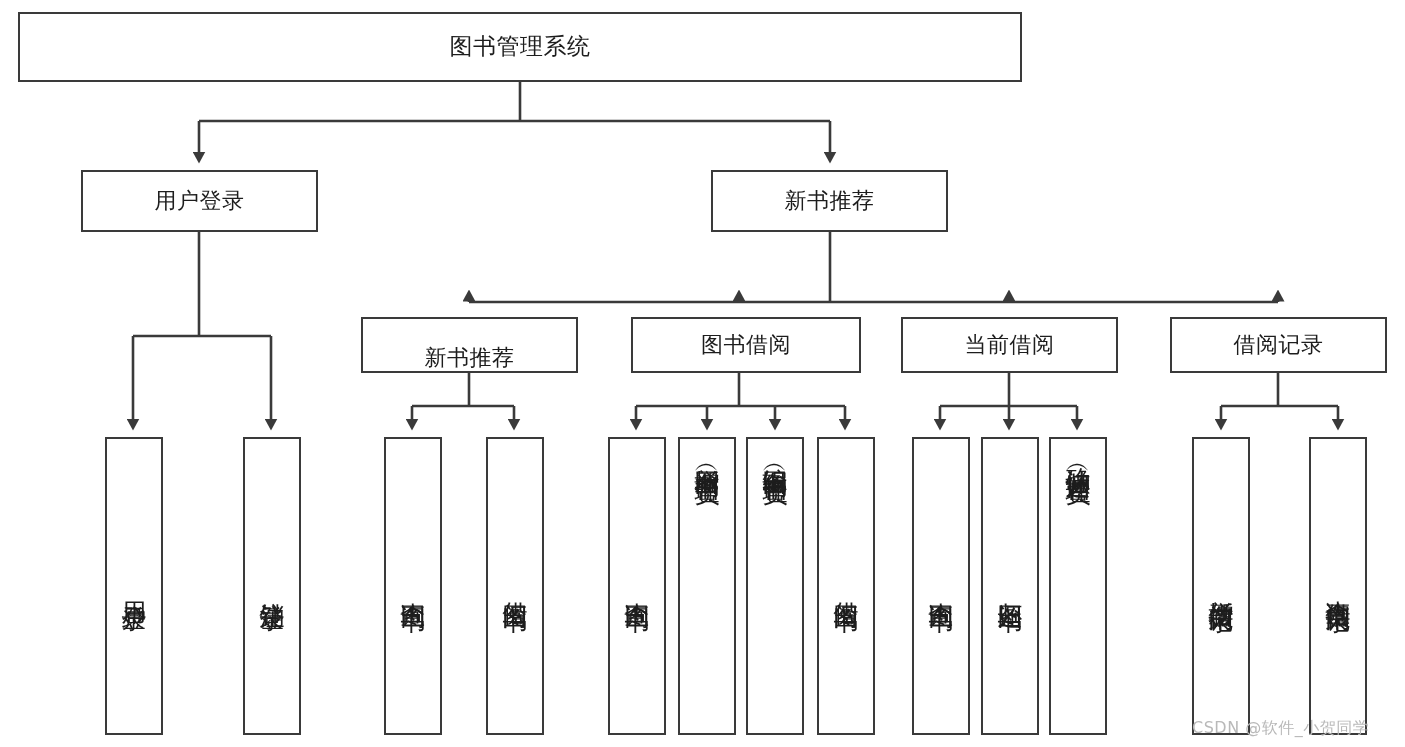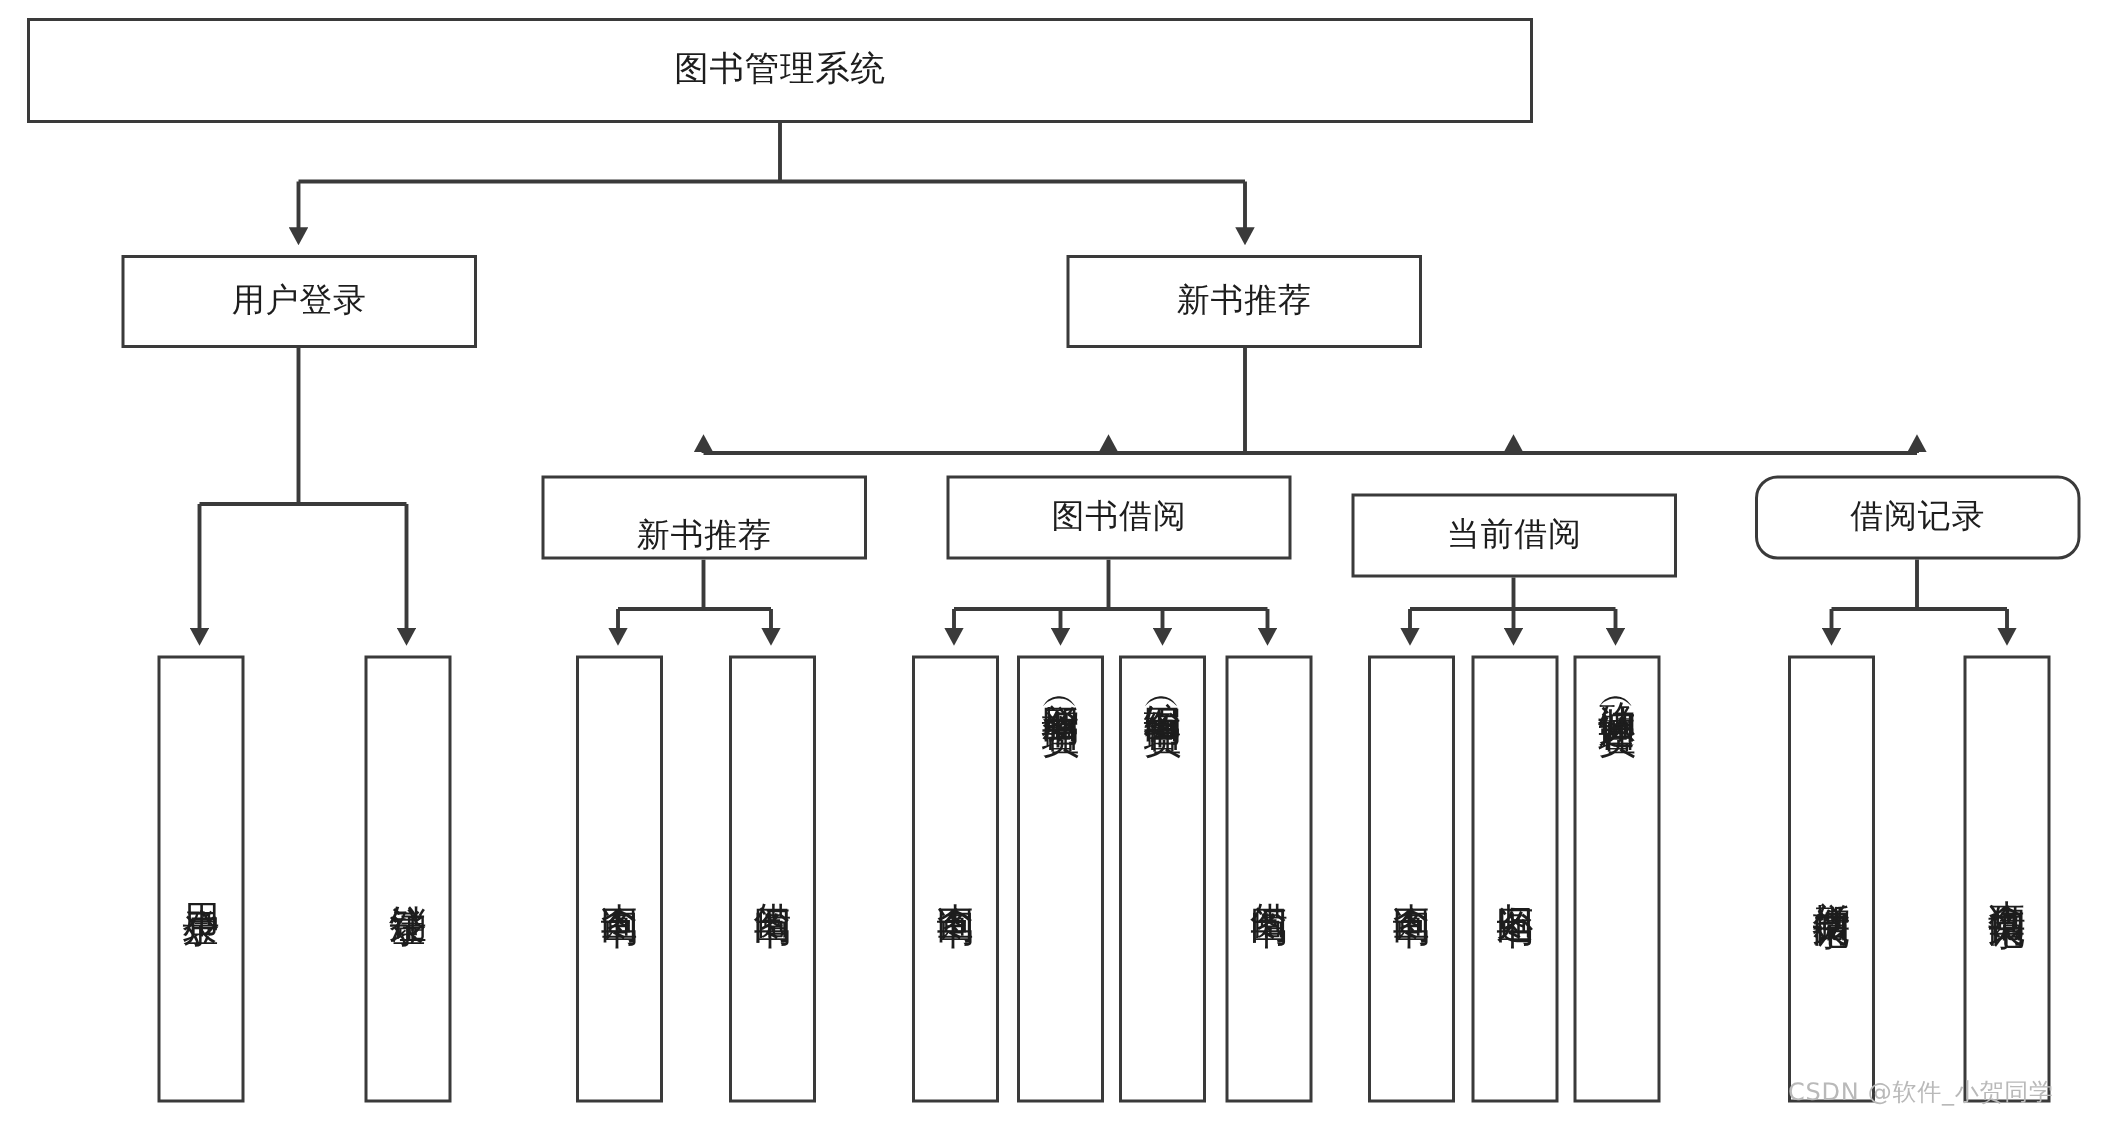--- a/index.html
+++ b/index.html
@@ -134,24 +134,24 @@
   <div class="node horiz" style="left:711px; top:170px; width:237px; height:62px;">
     <span class="label">新书推荐</span>
   </div>
 
   <div class="node horiz" style="left:361px; top:317px; width:217px; height:56px;align-items:flex-end;">
     <span class="label">新书推荐</span>
   </div>
   <div class="node horiz" style="left:631px; top:317px; width:230px; height:56px;">
     <span class="label">图书借阅</span>
   </div>
-  <div class="node horiz" style="left:901px; top:317px; width:217px; height:56px;margin-top:12px;">
+  <div class="node horiz" style="left:901px; top:317px; width:217px; height:56px;">
     <span class="label">当前借阅</span>
   </div>
-  <div class="node horiz" style="left:1170px; top:317px; width:217px; height:56px;border-radius:15px;">
+  <div class="node horiz" style="left:1170px; top:317px; width:217px; height:56px;">
     <span class="label">借阅记录</span>
   </div>
 
   <div class="node vert center" style="left:105px; top:437px; width:58px; height:298px;">
     <span class="label">用户登录</span>
   </div>
   <div class="node vert center" style="left:243px; top:437px; width:58px; height:298px;">
     <span class="label">注销登录</span>
   </div>
 

